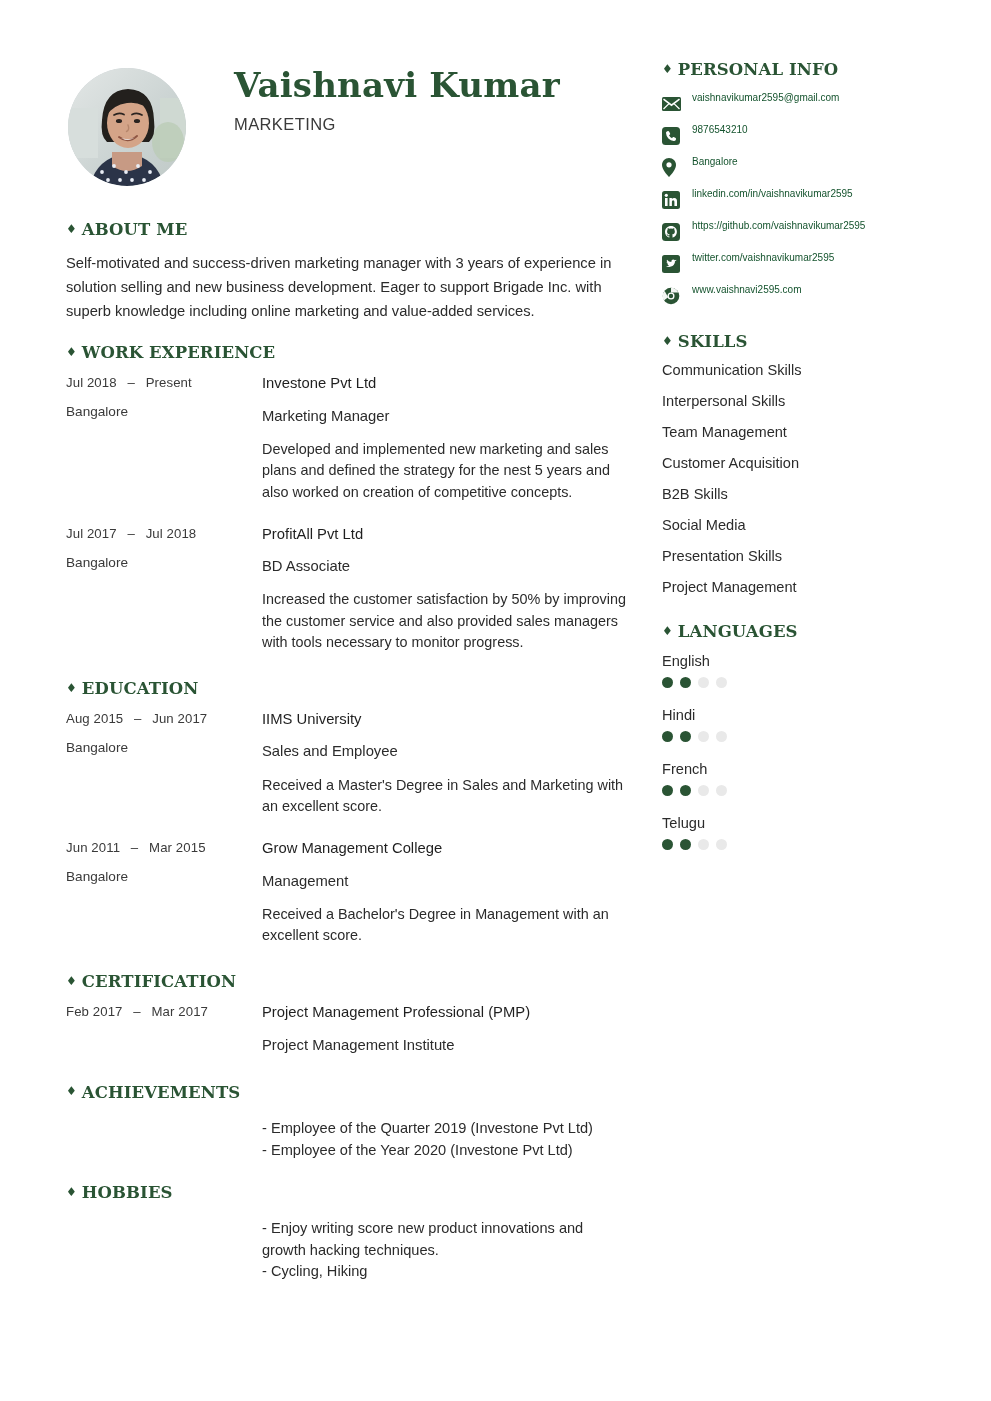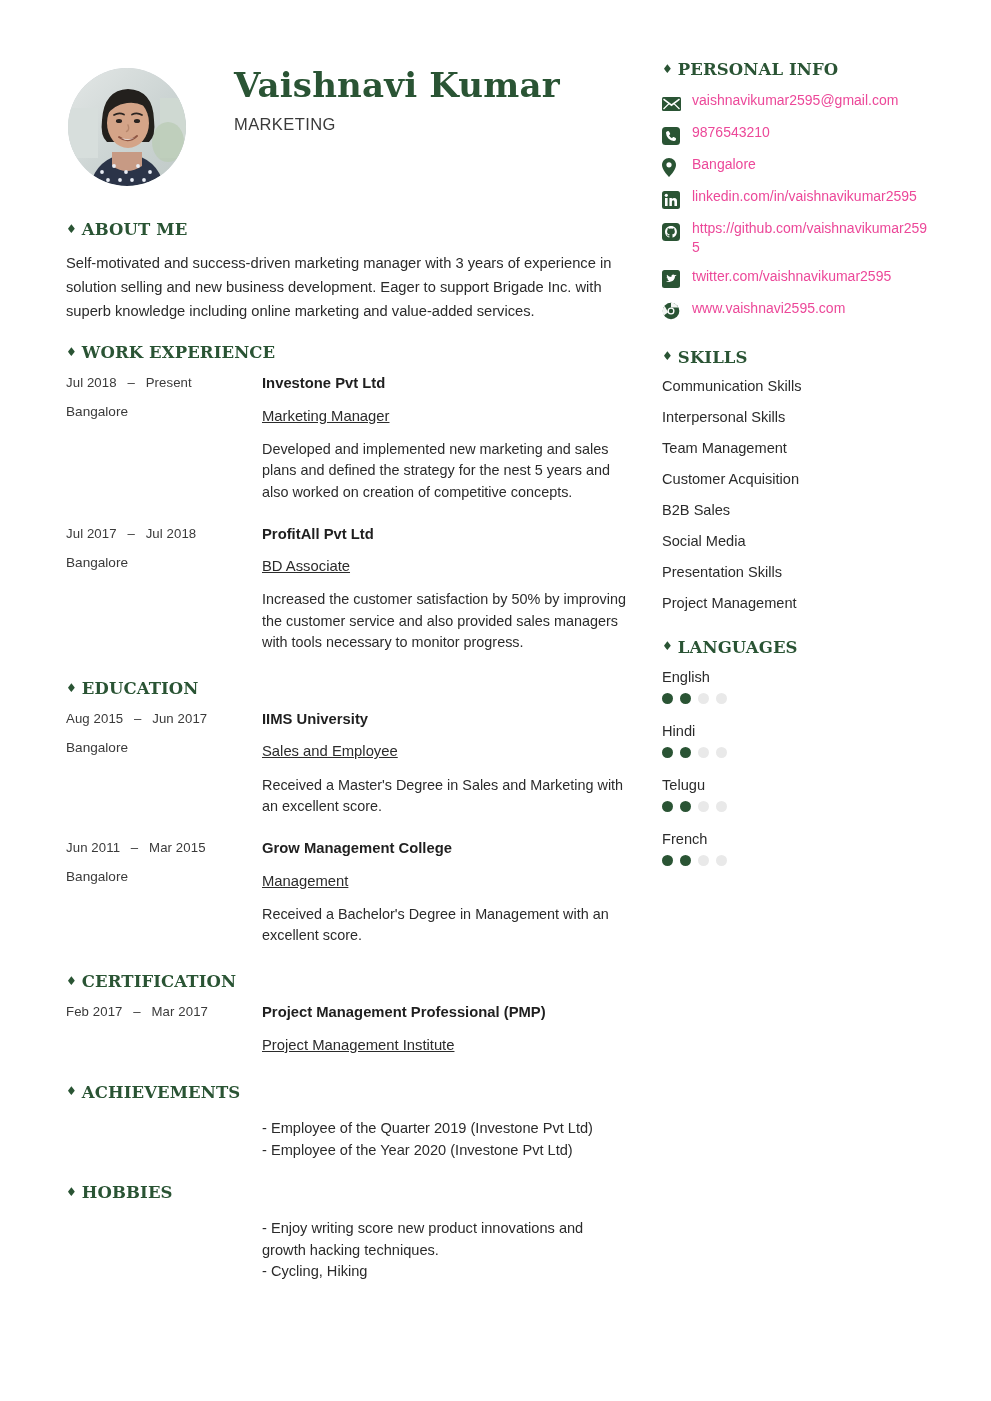--- a/index.html
+++ b/index.html
@@ -127,30 +127,29 @@
   }
   .dates .dash { padding: 0 7px; color: #3a3a3a; }
   .place {
     font-size: 13.6px;
     color: #3a3a3a;
     margin-top: 14px;
   }
   .entry-right { flex: 1; }
   .org {
     font-size: 14.8px;
-    font-weight: bold;
+    font-weight: normal;
     color: #1f1f1f;
     line-height: 1.3;
   }
   .position {
     font-size: 14.8px;
     color: #2b2b2b;
     margin-top: 13px;
     line-height: 1.3;
-    text-decoration: underline;
   }
   .desc {
     font-size: 14.4px;
     line-height: 1.48;
     color: #2b2b2b;
     margin-top: 13px;
     white-space: pre-line;
   }
 
   
@@ -174,23 +173,23 @@
     flex: 0 0 22px;
     width: 22px;
     height: 21px;
     margin-right: 8px;
     display: flex;
     align-items: center;
     justify-content: flex-start;
     padding-top: 2px;
   }
   .contact-text {
-    font-size: 14px;
+    font-size: 10px;
     line-height: 1.38;
-    color: #ec4899;
+    color: #14532d;
     word-break: break-word;
     max-width: 244px;
   }
 
   
   .skills-wrap { margin-top: 26px; }
   .skill-list { margin-top: 11px; }
   .skill-item {
     font-size: 14.6px;
     color: #2b2b2b;
@@ -510,21 +509,21 @@
     <div class="skills-wrap">
       <div class="sec-head">
         <span class="dia">♦</span>
         <span>SKILLS</span>
       </div>
       <div class="skill-list">
         <div class="skill-item">Communication Skills</div>
         <div class="skill-item">Interpersonal Skills</div>
         <div class="skill-item">Team Management</div>
         <div class="skill-item">Customer Acquisition</div>
-        <div class="skill-item">B2B Sales</div>
+        <div class="skill-item">B2B Skills</div>
         <div class="skill-item">Social Media</div>
         <div class="skill-item">Presentation Skills</div>
         <div class="skill-item">Project Management</div>
       </div>
     </div>
 
     <div class="lang-wrap">
       <div class="sec-head">
         <span class="dia">♦</span>
         <span>LANGUAGES</span>
@@ -545,36 +544,36 @@
           <div class="lang-name">Hindi</div>
           <div class="dots">
               <span class="dot on"></span>
               <span class="dot on"></span>
               <span class="dot"></span>
               <span class="dot"></span>
             </div>
         </div>
 
         <div class="lang-item">
+          <div class="lang-name">French</div>
+          <div class="dots">
+              <span class="dot on"></span>
+              <span class="dot on"></span>
+              <span class="dot"></span>
+              <span class="dot"></span>
+            </div>
+        </div>
+
+        <div class="lang-item">
           <div class="lang-name">Telugu</div>
           <div class="dots">
               <span class="dot on"></span>
               <span class="dot on"></span>
               <span class="dot"></span>
               <span class="dot"></span>
             </div>
         </div>
 
-        <div class="lang-item">
-          <div class="lang-name">French</div>
-          <div class="dots">
-              <span class="dot on"></span>
-              <span class="dot on"></span>
-              <span class="dot"></span>
-              <span class="dot"></span>
-            </div>
-        </div>
-
       </div>
     </div>
 
   </div>
 </div>
 
 </body></html>

